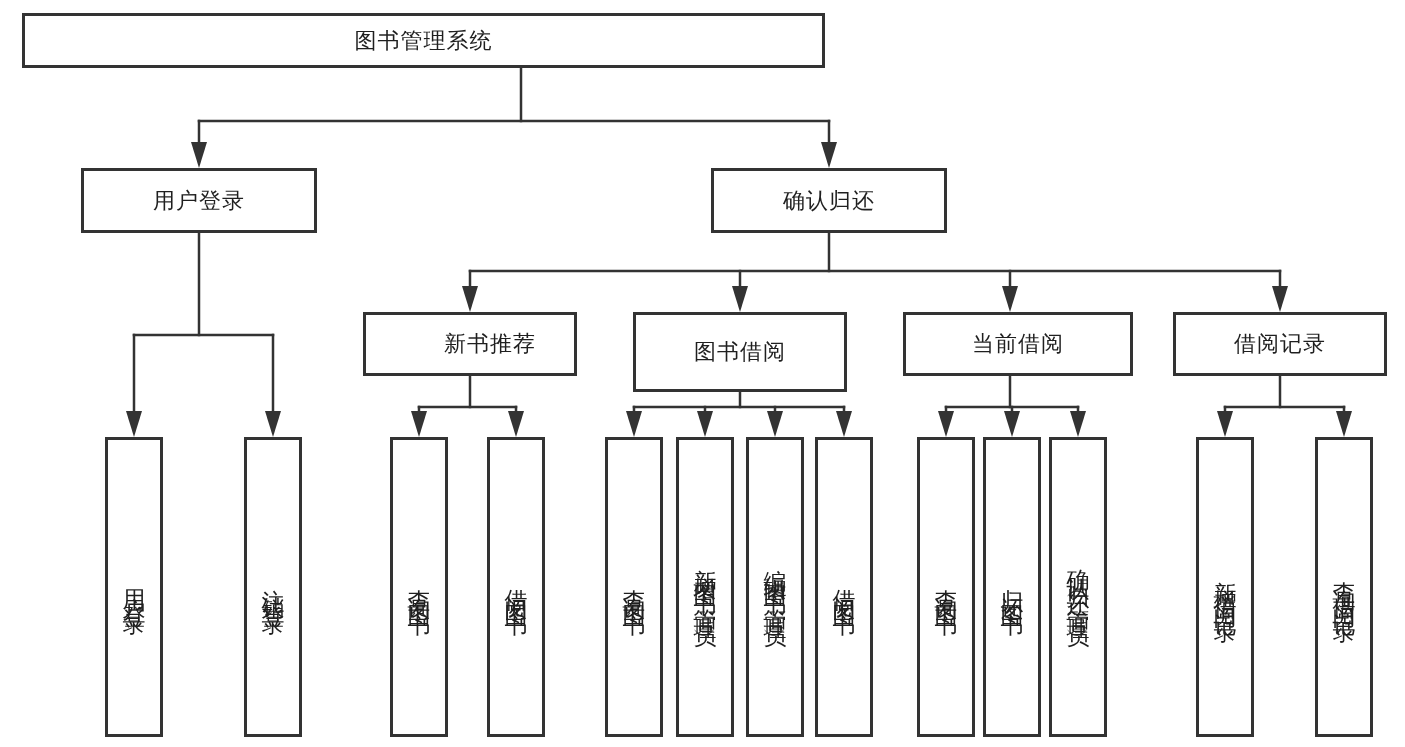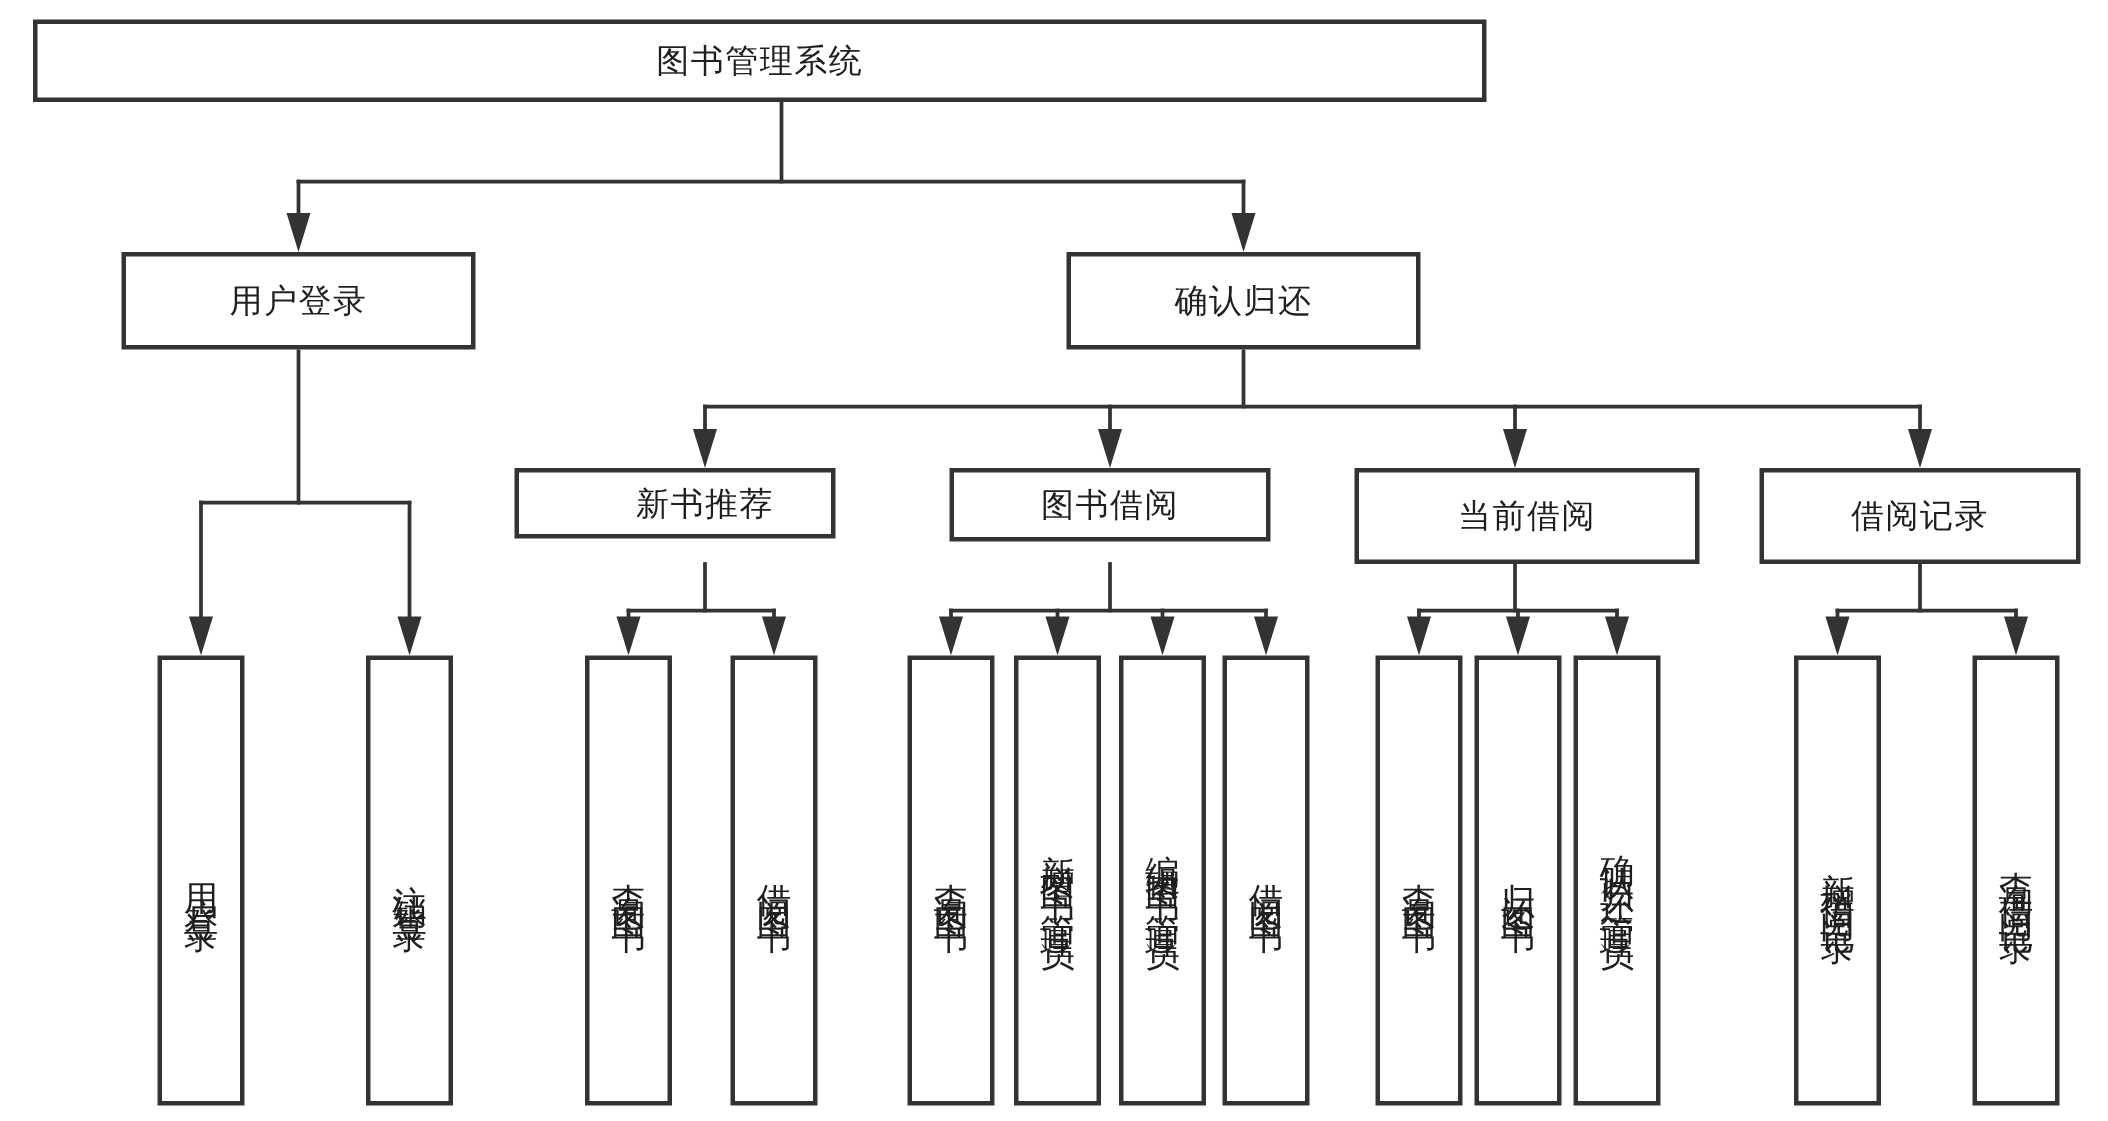--- a/index.html
+++ b/index.html
@@ -104,27 +104,27 @@
       <line x1="1078" y1="407" x2="1078" y2="419" stroke="#333333" stroke-width="2.5" stroke-linecap="square"></line>
       <polygon points="1070,411 1086,411 1078,437" fill="#333333"></polygon>
       <line x1="1280" y1="376" x2="1280" y2="407" stroke="#333333" stroke-width="2.5" stroke-linecap="square"></line>
       <line x1="1225" y1="407" x2="1344" y2="407" stroke="#333333" stroke-width="2.5" stroke-linecap="square"></line>
       <line x1="1225" y1="407" x2="1225" y2="419" stroke="#333333" stroke-width="2.5" stroke-linecap="square"></line>
       <polygon points="1217,411 1233,411 1225,437" fill="#333333"></polygon>
       <line x1="1344" y1="407" x2="1344" y2="419" stroke="#333333" stroke-width="2.5" stroke-linecap="square"></line>
       <polygon points="1336,411 1352,411 1344,437" fill="#333333"></polygon>
     </svg>
 
-  <div class="node hbox" style="left:22px; top:13px; width:969px; height:55px;">图书管理系统</div>
+  <div class="node hbox" style="left:22px; top:13px; width:803px; height:55px;">图书管理系统</div>
 
   <div class="node hbox" style="left:81px; top:168px; width:236px; height:65px;">用户登录</div>
   <div class="node hbox" style="left:711px; top:168px; width:236px; height:65px;">确认归还</div>
 
-  <div class="node hbox" style="left:343px; top:312px; width:214px; height:47px;padding-left:40px;">新书推荐</div>
-  <div class="node hbox" style="left:633px; top:312px; width:214px; height:49px;">图书借阅</div>
+  <div class="node hbox" style="left:363px; top:312px; width:214px; height:64px;padding-left:40px;">新书推荐</div>
+  <div class="node hbox" style="left:633px; top:312px; width:214px; height:80px;">图书借阅</div>
   <div class="node hbox" style="left:903px; top:312px; width:230px; height:64px;">当前借阅</div>
   <div class="node hbox" style="left:1173px; top:312px; width:214px; height:64px;">借阅记录</div>
 
   <div class="node vbox" style="left:105px; top:437px; width:58px; height:300px;">用户登录</div>
   <div class="node vbox" style="left:244px; top:437px; width:58px; height:300px;">注销登录</div>
 
   <div class="node vbox" style="left:390px; top:437px; width:58px; height:300px;">查询图书</div>
   <div class="node vbox" style="left:487px; top:437px; width:58px; height:300px;">借阅图书</div>
 
   <div class="node vbox" style="left:605px; top:437px; width:58px; height:300px;">查询图书</div>

